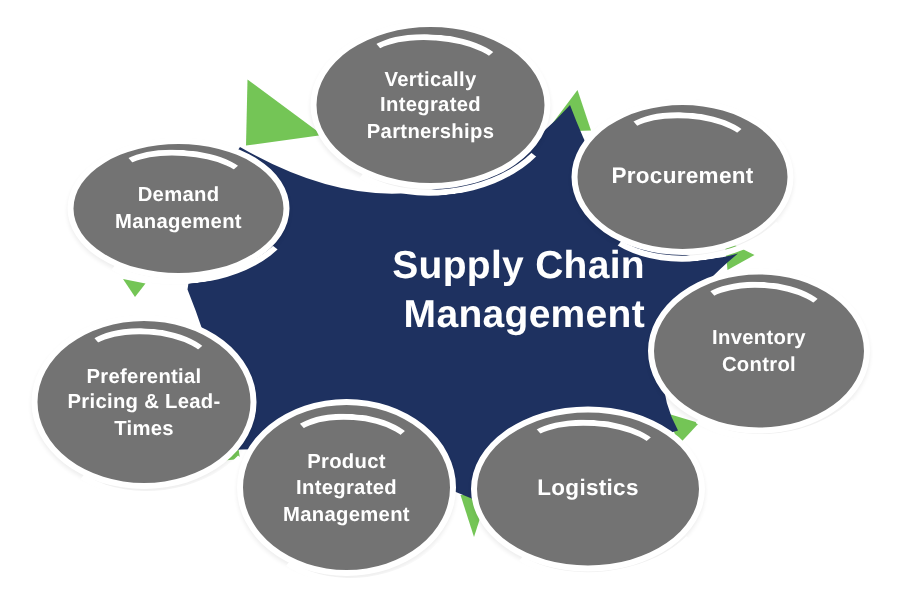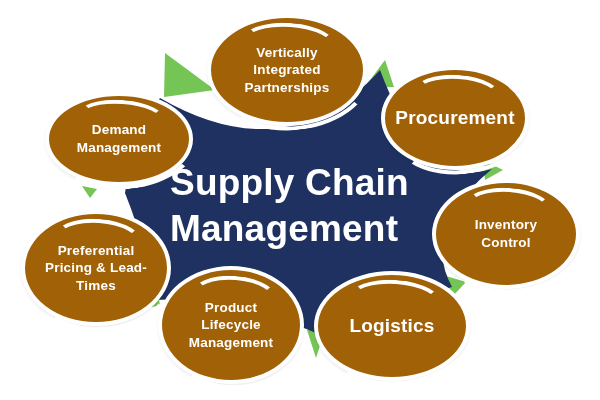--- a/index.html
+++ b/index.html
@@ -5,27 +5,27 @@
   html,body{margin:0;padding:0;}
   body{
     width:600px;height:400px;background:#ffffff;overflow:hidden;
     font-family:"Liberation Sans","DejaVu Sans",sans-serif;
   }
   .stage{position:relative;width:600px;height:400px;background:#fff;}
   .bg-svg{position:absolute;left:0;top:0;z-index:0;}
 
   .center-title{
     position:absolute;z-index:2;left:170px;top:160px;width:260px;
-    text-align:left;color:#ffffff;font-size:37px;font-weight:700;
+    text-align:right;color:#ffffff;font-size:26px;font-weight:700;
     line-height:1.25;letter-spacing:0.2px;
   }
 
   .bubble{
     position:absolute;z-index:1;border-radius:50%;
-    background:#a16207;border:4px solid #ffffff;
+    background:#737373;border:4px solid #ffffff;
     display:flex;align-items:center;justify-content:center;
     box-sizing:border-box;text-align:center;
     box-shadow:0 2px 3px rgba(0,0,0,0.07);
   }
   .bubble .label{
     position:relative;z-index:2;color:#ffffff;font-weight:700;
     font-size:13.5px;line-height:1.3;padding:0 14px;letter-spacing:0.2px;
   }
   .bubble .swirl{
     position:absolute;z-index:1;left:20%;top:5%;width:58%;height:34%;
@@ -39,21 +39,21 @@
   }
 
   
   .b-vip {left:207px;top:14px; width:160px;height:112px;}
   .b-pro {left:381px;top:66px; width:148px;height:104px;}
   .b-inv {left:432px;top:179px;width:148px;height:110px;}
   .b-log {left:314px;top:271px;width:156px;height:110px;}
   .b-plm {left:158px;top:266px;width:146px;height:118px;}
   .b-ppl {left:21px; top:210px;width:150px;height:116px;}
   .b-dem {left:45px; top:92px; width:148px;height:94px;justify-content:center;}
-  .b-pro .label,.b-log .label{font-size:19px;}
+  .b-pro .label,.b-log .label{font-size:15px;}
 </style>
 </head>
 <body>
 
 <div class="stage">
 
   <svg class="bg-svg" width="600" height="400" viewBox="0 0 600 400">
     <g>
       <polygon points="165,53 164,97 215,90" fill="#74C556"></polygon>
       <polygon points="364,88 385,60 394,87" fill="#74C556"></polygon>
@@ -95,21 +95,21 @@
 
   <div class="bubble b-log">
     <span class="tail"></span>
     <span class="swirl"></span>
     <span class="label">Logistics</span>
   </div>
 
   <div class="bubble b-plm">
     <span class="tail"></span>
     <span class="swirl"></span>
-    <span class="label">Product Lifecycle Management</span>
+    <span class="label">Product Integrated Management</span>
   </div>
 
   <div class="bubble b-ppl">
     <span class="tail"></span>
     <span class="swirl"></span>
     <span class="label">Preferential Pricing &amp; Lead-Times</span>
   </div>
 
   <div class="bubble b-dem">
     <span class="tail"></span>

